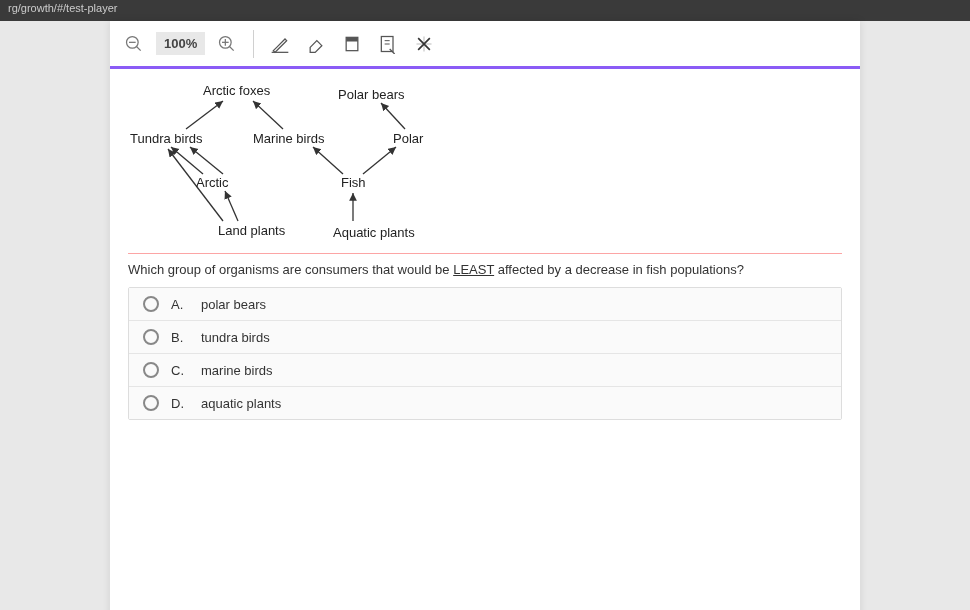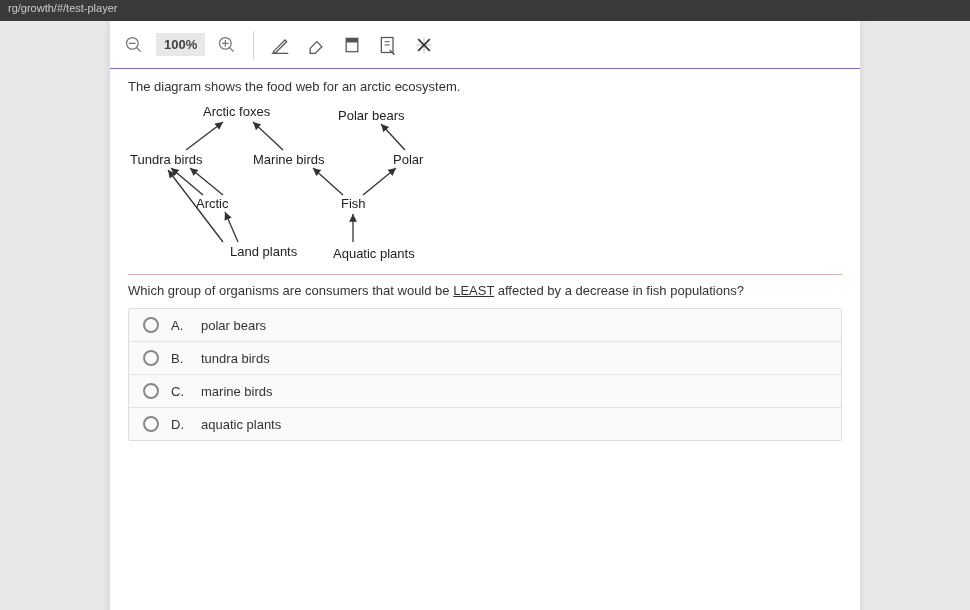--- a/index.html
+++ b/index.html
@@ -25,21 +25,21 @@
     .content-card {
       background: #fff;
       height: 100%;
       box-shadow: 0 0 8px rgba(0,0,0,0.1);
     }
     .toolbar {
       display: flex;
       align-items: center;
       gap: 8px;
       padding: 6px 10px;
-      border-bottom: 1px solid #8b5cf6;
+      border-bottom: 3px solid #8b5cf6;
       height: 48px;
     }
     .tool-btn {
       width: 28px;
       height: 28px;
       display: flex;
       align-items: center;
       justify-content: center;
       cursor: pointer;
       color: #555;
@@ -173,21 +173,20 @@
       </div>
       <div class="tool-btn">
         <svg viewBox="0 0 24 24">
             <path d="M5 5 L19 19 M19 5 L5 19" stroke="#333" stroke-width="2"></path>
             <path d="M12 3 L12 21 M3 12 L21 12" stroke="#333" stroke-width="1" opacity="0.4"></path>
           </svg>
       </div>
     </div>
 
     <div class="question-area">
-      <p class="prompt-text">The diagram shows the food web for an arctic ecosystem.</p>
 
       <div class="diagram-container">
         <svg class="diagram-svg" viewBox="0 0 400 170">
           <defs>
             <marker id="arrow" markerWidth="8" markerHeight="8" refX="6" refY="3" orient="auto">
               <path d="M0,0 L6,3 L0,6 Z" fill="#333"></path>
             </marker>
           </defs>
 
           <line x1="58" y1="50" x2="95" y2="22" stroke="#333" stroke-width="1.3" marker-end="url(#arrow)"></line>
@@ -210,21 +209,21 @@
 
           <line x1="225" y1="142" x2="225" y2="114" stroke="#333" stroke-width="1.3" marker-end="url(#arrow)"></line>
         </svg>
         <div class="node" style="left:75px; top:4px;text-align:center;">Arctic foxes</div>
         <div class="node" style="left:210px; top:8px;">Polar bears</div>
         <div class="node" style="left:2px; top:52px;">Tundra birds</div>
         <div class="node" style="left:125px; top:52px;">Marine birds</div>
         <div class="node" style="left:265px; top:52px;">Polar</div>
         <div class="node" style="left:68px; top:96px;">Arctic</div>
         <div class="node" style="left:213px; top:96px;">Fish</div>
-        <div class="node" style="left:102px; top:144px;">Land plants</div>
+        <div class="node" style="left:90px; top:144px;">Land plants</div>
         <div class="node" style="left:205px; top:146px;">Aquatic plants</div>
       </div>
 
       <p class="question-stem">
         <span>Which group of organisms are consumers that would be </span><span class="underline-word">LEAST</span><span> affected by a decrease in fish populations?</span>
       </p>
 
       <div class="options">
         <div class="option">
           <div class="radio"></div>

